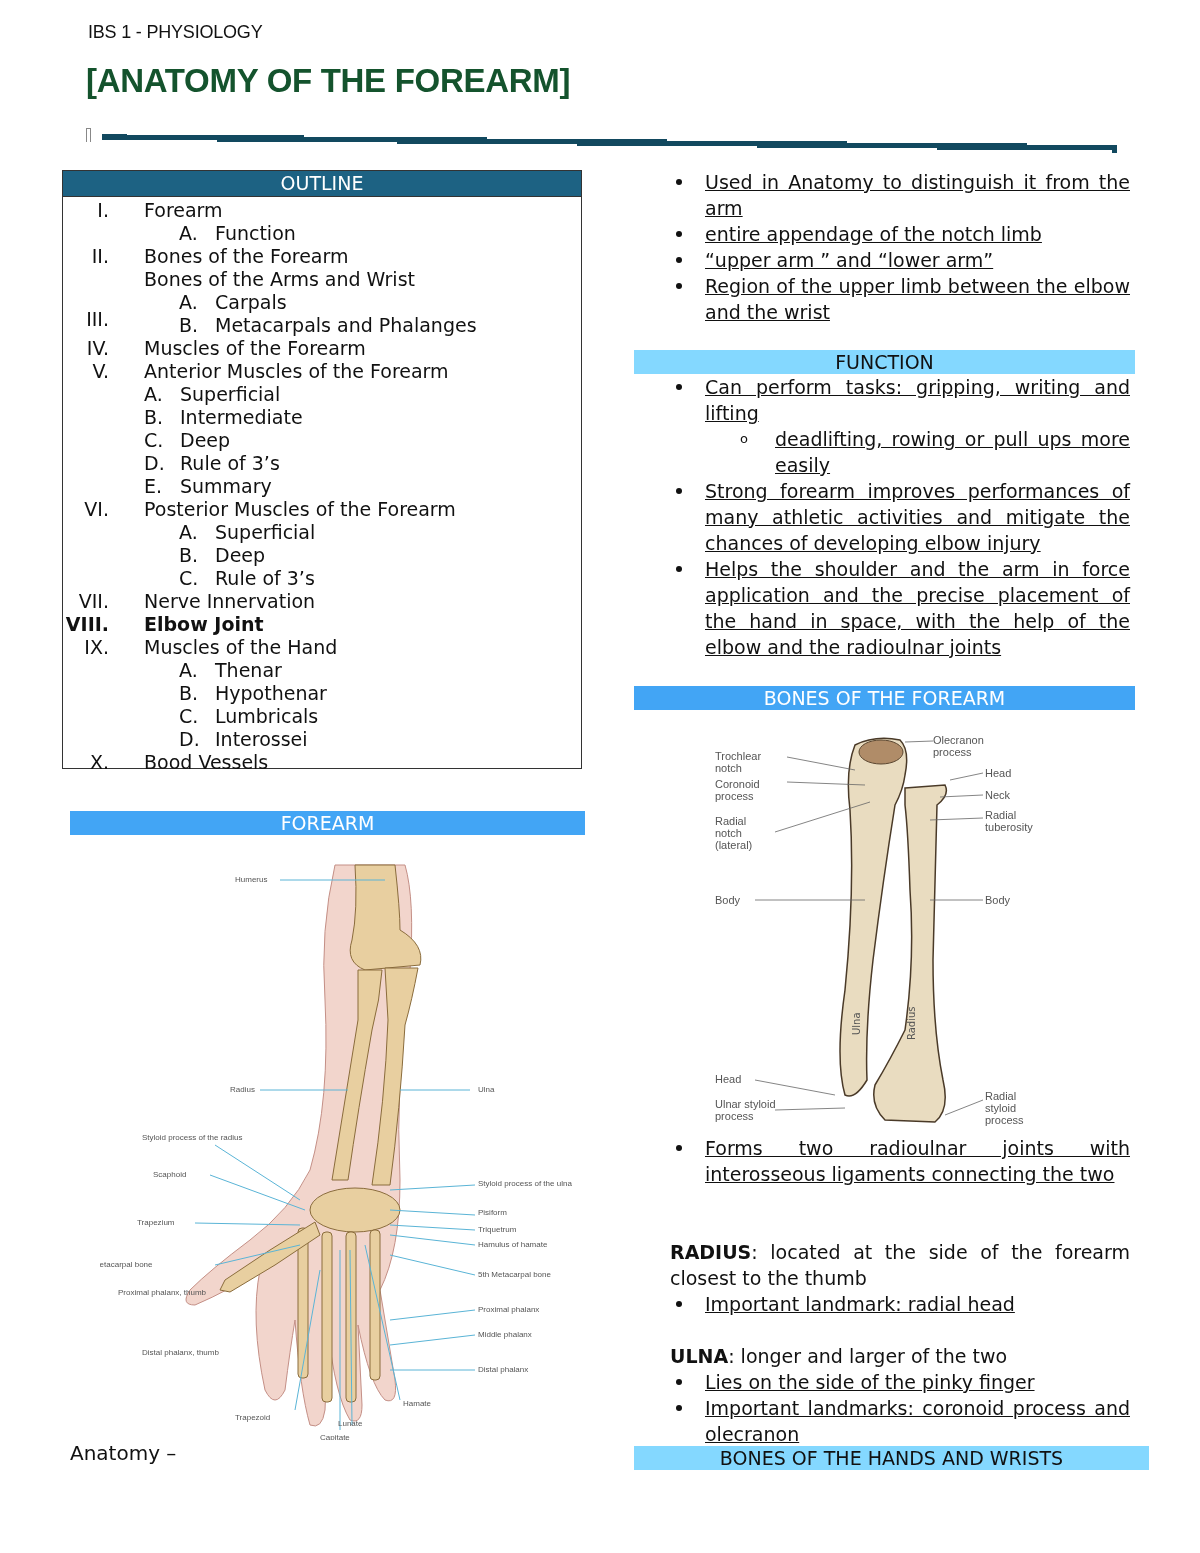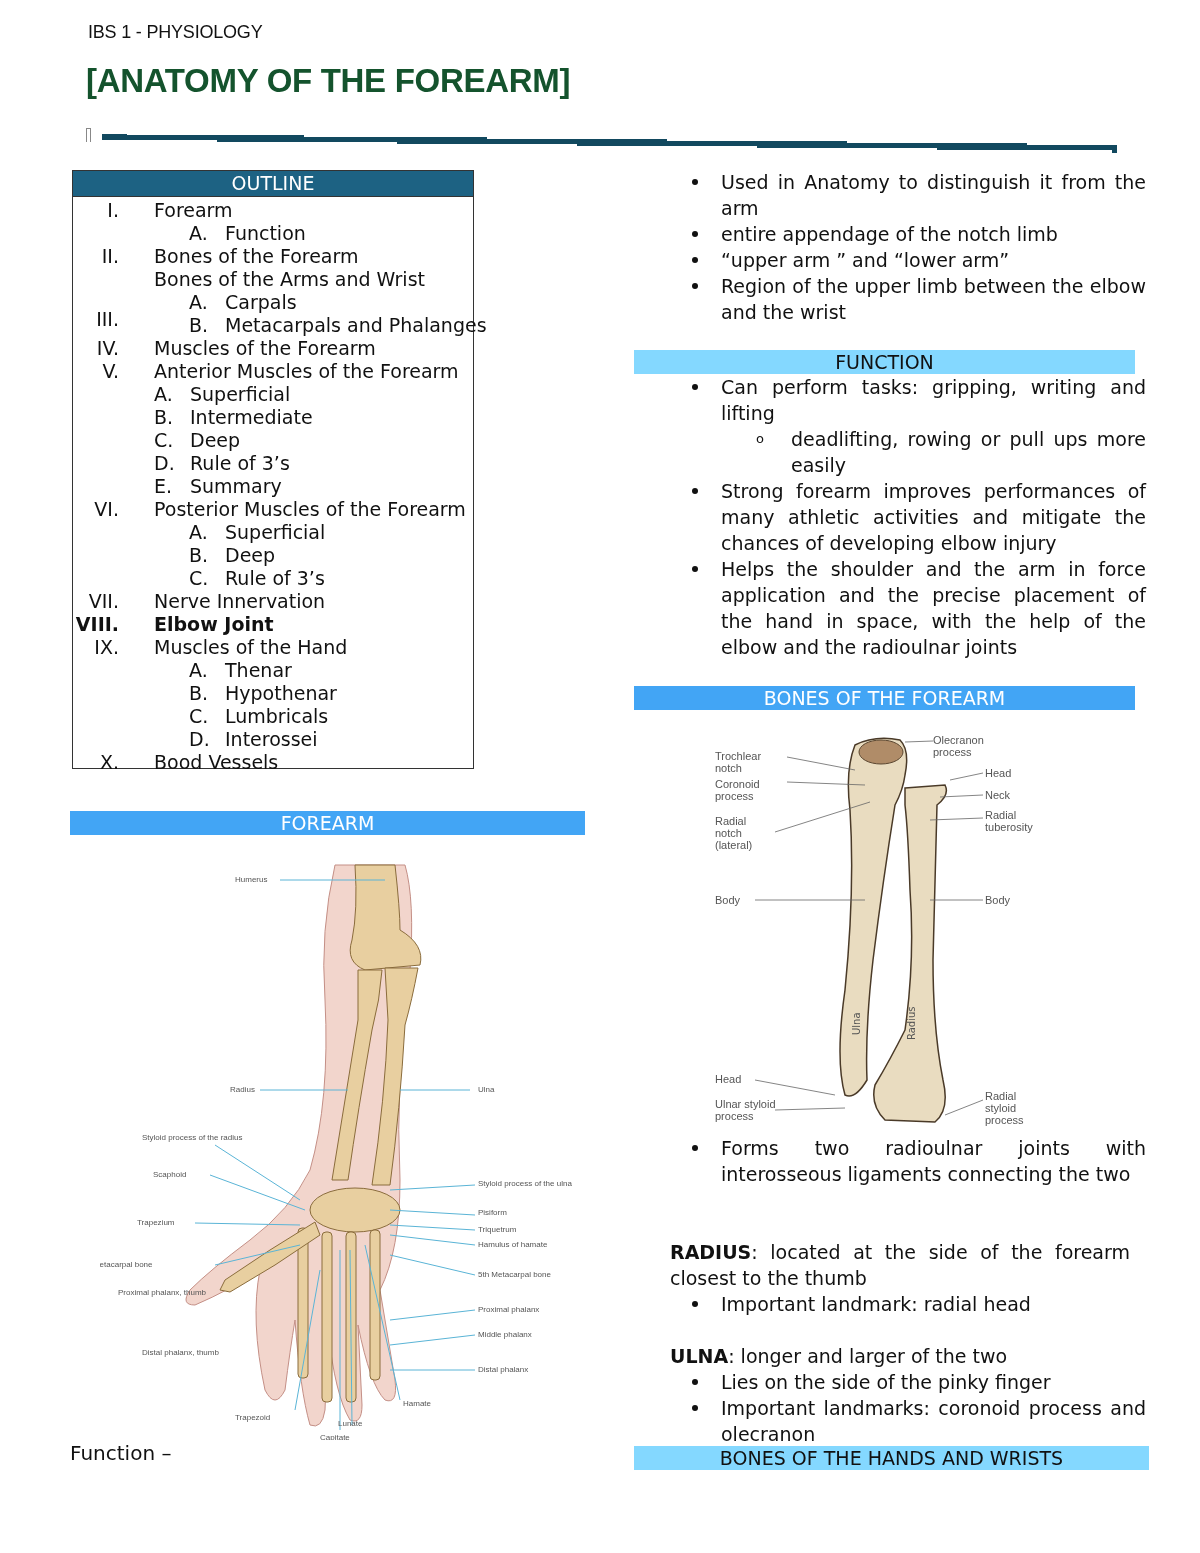--- a/index.html
+++ b/index.html
@@ -5,39 +5,39 @@
   html, body { margin: 0; padding: 0; background: #ffffff; }
   body { width: 1200px; height: 1553px; position: relative; overflow: hidden; font-family: "DejaVu Sans", sans-serif; color: #111; }
   .abs { position: absolute; }
   .course { left: 88px; top: 22px; font-family: "Liberation Sans", sans-serif; font-weight: normal; font-size: 18px; color: #111; letter-spacing: -0.2px; }
   .doc-title { left: 86px; top: 62px; font-family: "Liberation Sans", sans-serif; font-weight: bold; font-size: 33px; color: #14532d; letter-spacing: -0.3px; }
   .placeholder-glyph { left: 86px; top: 128px; width: 5px; height: 14px; border: 1px solid #888; border-bottom: none; box-sizing: border-box; }
   .title-rule { left: 102px; top: 131px; width: 1015px; height: 22px; }
   .title-rule svg { display: block; }
 
   
-  .outline { left: 72px; top: 170px; width: 402px; height: 599px; border: 1.5px solid #333; box-sizing: border-box; }
+  .outline { left: 62px; top: 170px; width: 520px; height: 599px; border: 1.5px solid #333; box-sizing: border-box; }
   .outline-head { height: 25px; background: #1d6283; color: #fff; text-align: center; font-size: 19px; line-height: 25px; border-bottom: 1px solid #333; }
   .outline-list { position: relative; }
   .ol-row { position: absolute; left: 0; height: 23px; font-size: 19px; line-height: 23px; white-space: nowrap; }
   .ol-num { position: absolute; width: 46px; text-align: right; }
   .ol-text { position: absolute; }
   .ol-letter { position: absolute; }
 
   .sec-bar { height: 24px; text-align: center; font-size: 19px; line-height: 24px; }
   .sec-dark { background: #42a5f5; color: #fff; }
   .sec-light { background: #84d8ff; color: #111; }
 
   .forearm-bar { left: 70px; top: 811px; width: 515px; }
   .function-bar { left: 634px; top: 350px; width: 501px; }
   .bones-forearm-bar { left: 634px; top: 686px; width: 501px; }
   .bones-hands-bar { left: 634px; top: 1446px; width: 515px; }
 
   .para { font-size: 19px; line-height: 26px; color: #111; }
-  .bullet-list { position: absolute; left: 686px; width: 460px; }
+  .bullet-list { position: absolute; left: 670px; width: 460px; text-decoration: underline; }
   .bl-item { position: relative; padding-left: 35px; text-align: justify; }
   .bl-item::before { content: ""; position: absolute; left: 6px; top: 10px; width: 6px; height: 6px; border-radius: 50%; background: #111; }
   .sub-item { position: relative; margin-left: 70px; padding-left: 35px; text-align: justify; }
   .sub-item::before { content: "o"; position: absolute; left: 0; top: 0; font-size: 13px; }
   .bold { font-weight: bold; }
 
   .figure { background: #fff; }
   .arm-figure { left: 100px; top: 850px; width: 480px; height: 590px; }
   .bone-figure { left: 705px; top: 730px; width: 390px; height: 400px; }
   .lbl { font-family: "Liberation Sans", sans-serif; fill: #555; }
@@ -223,21 +223,21 @@
       <text x="378" y="382">Triquetrum</text>
       <text x="378" y="397">Hamulus of hamate</text>
       <text x="378" y="427">5th Metacarpal bone</text>
       <text x="378" y="462">Proximal phalanx</text>
       <text x="378" y="487">Middle phalanx</text>
       <text x="378" y="522">Distal phalanx</text>
     </g>
   </svg>
 </div>
 
-<div class="abs forearm-caption">Function –</div>
+<div class="abs forearm-caption">Anatomy –</div>
 
 <div class="bullet-list para" style="top:169px;">
   <div class="bl-item">Used in Anatomy to distinguish it from the arm</div>
   <div class="bl-item">entire appendage of the notch limb</div>
   <div class="bl-item">“upper arm ”  and  “lower arm”</div>
   <div class="bl-item">Region of the upper limb between the elbow and the wrist</div>
 </div>
 
 <div class="abs sec-bar sec-light function-bar">FUNCTION</div>
 <div class="bullet-list para" style="top:374px;">

